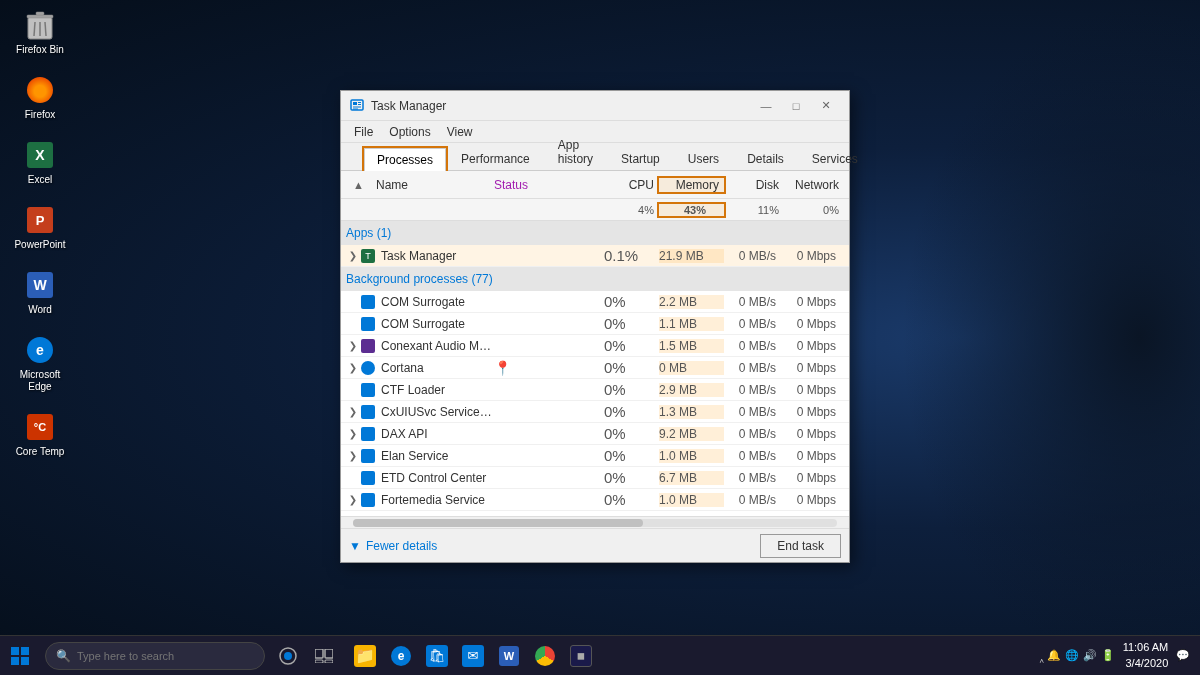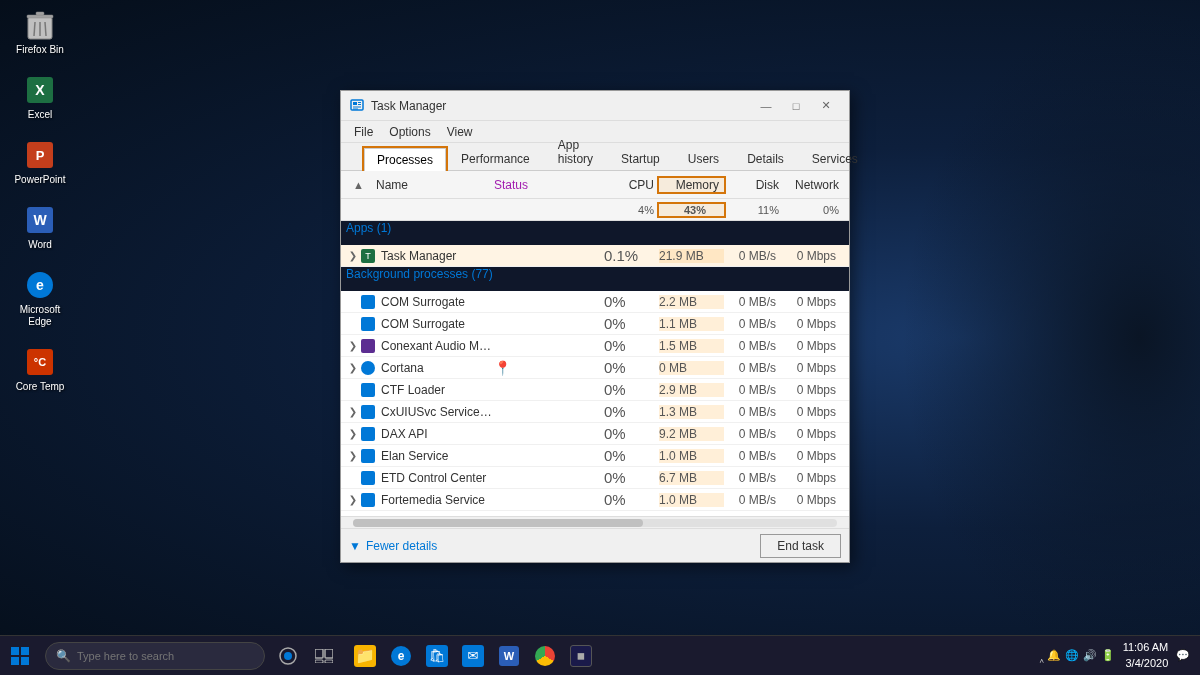--- a/index.html
+++ b/index.html
@@ -431,23 +431,24 @@
       background: #f0f0f0;
     }
 
     .tm-process-list::-webkit-scrollbar-thumb {
       background: #c0c0c0;
       border: 1px solid #a0a0a0;
     }
 
     .tm-section-header {
       display: flex;
+      align-items: center;
       height: 24px;
       padding: 0 5px;
-      background: #0f172a;
+      background: #e5e5e5;
     }
 
     .tm-section-title {
       color: #0078d7;
       font-size: 12px;
       font-weight: 500;
       cursor: pointer;
     }
 
     .tm-process-row {
@@ -702,20 +703,26 @@
           <rect x="3" y="6" width="26" height="3" rx="1" fill="#a0a0a0" stroke="#888" stroke-width="0.5"></rect>
           <rect x="12" y="3" width="8" height="3" rx="1" fill="#a0a0a0" stroke="#888" stroke-width="0.5"></rect>
           <line x1="11" y1="13" x2="10" y2="27" stroke="#777" stroke-width="1.5"></line>
           <line x1="16" y1="13" x2="16" y2="27" stroke="#777" stroke-width="1.5"></line>
           <line x1="21" y1="13" x2="22" y2="27" stroke="#777" stroke-width="1.5"></line>
         </svg>
       </div>
       <span class="icon-label">Firefox Bin</span>
     </div>
 
+    <div class="desktop-icon">
+      <div class="icon-graphic">
+        <div class="firefox-icon"></div>
+      </div>
+      <span class="icon-label">Firefox</span>
+    </div>
 
 
     <div class="desktop-icon">
       <div class="icon-graphic">
         <div class="excel-icon">X</div>
       </div>
       <span class="icon-label">Excel</span>
     </div>
 
     <div class="desktop-icon">

